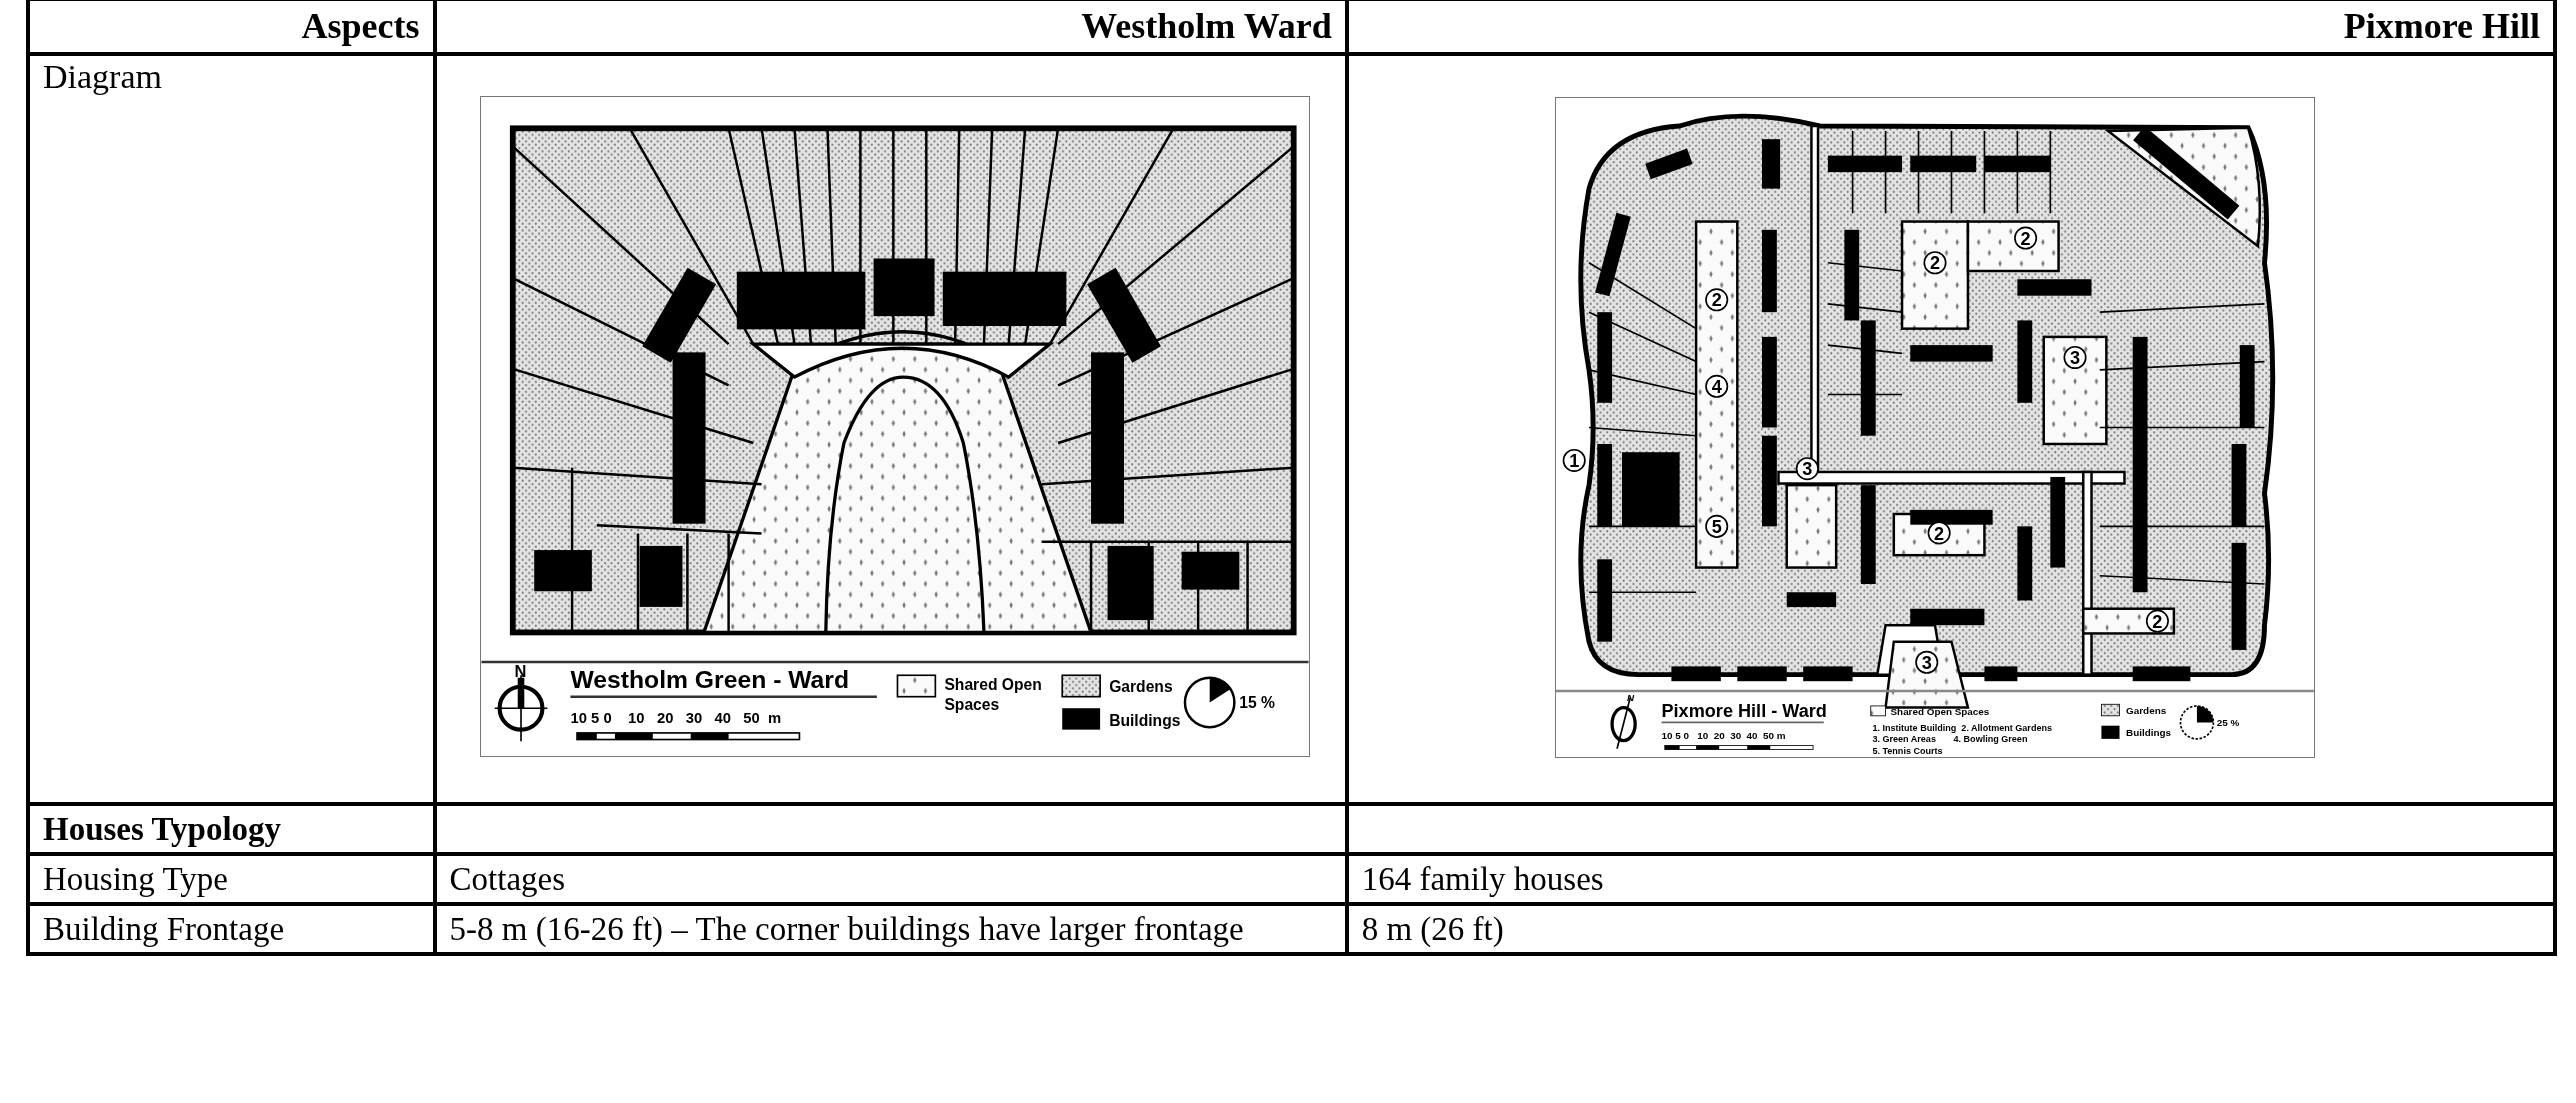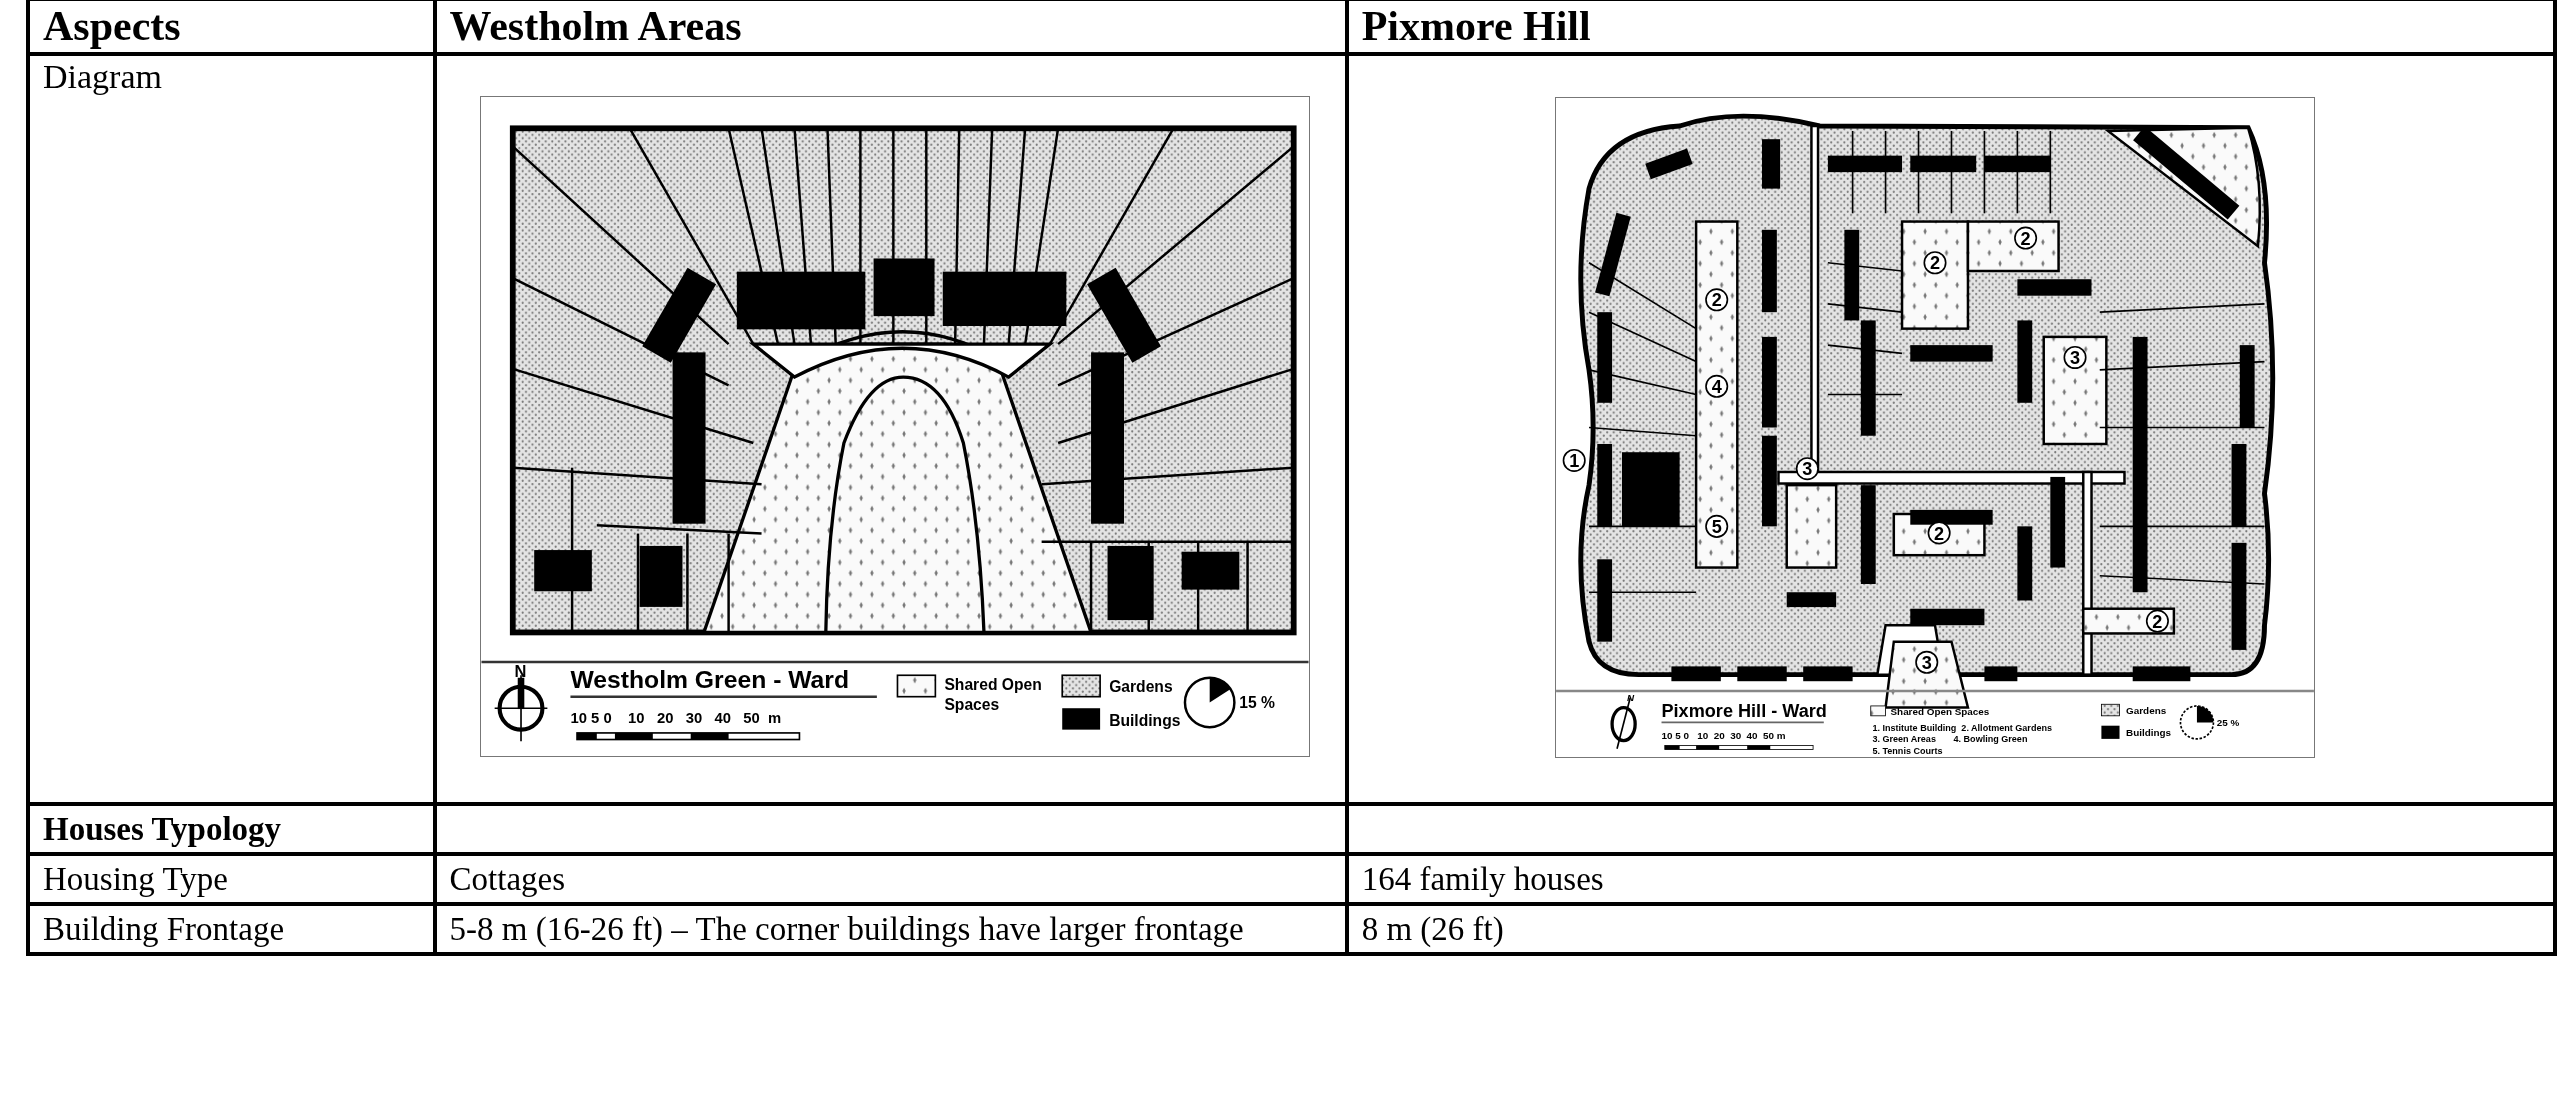--- a/index.html
+++ b/index.html
@@ -1,20 +1,20 @@
 <!DOCTYPE html>
 <html style="font-size:13px"><head>
 <meta charset="utf-8">
 <style>
   html, body { margin: 0; padding: 0; background: #ffffff; }
   body { width: 2576px; height: 1104px; overflow: hidden; position: relative;
          font-family: "Liberation Serif", "DejaVu Serif", serif; color: #000; }
   .tbl { position: absolute; left: 26px; top: -3.3px; width: 2531px; border-collapse: collapse; table-layout: fixed; }
   .tbl td, .tbl th { border: 4.1px solid #000; padding: 0 13px; vertical-align: top; overflow: hidden; }
-  .tbl th { font-weight: bold; font-size: 42px; text-align: left; height: 51px; line-height: 51px; }
+  .tbl th { font-weight: bold; font-size: 36px; text-align: right; height: 51px; line-height: 51px; }
   .c1 { width: 394px; } .c2 { width: 884px; } .c3 { width: 1171px; }
   .diag-row td { height: 746px; }
   .label { font-size: 34px; line-height: 41px; display: block; }
   .row td { height: 40px; font-size: 33px; line-height: 46px; margin-top: 6px; }
   .bold { font-weight: bold; }
   .fig { position: relative; border: 1.6px solid #777; background: #fff; }
   .fig1 { margin: 40px 0 0 30px; width: 828px; height: 659px; }
   .fig2 { margin: 41px 0 0 193px; width: 758px; height: 659px; }
   svg text { font-family: "Liberation Sans", "DejaVu Sans", sans-serif; }
 </style>
@@ -38,21 +38,21 @@
 
 <table class="tbl">
   <colgroup>
       <col class="c1">
       <col class="c2">
       <col class="c3">
     </colgroup>
   <tbody>
       <tr>
     <th>Aspects</th>
-    <th>Westholm Areas</th>
+    <th>Westholm Ward</th>
     <th>Pixmore Hill</th>
   </tr>
   <tr class="diag-row">
     <td>
           <span class="label">Diagram</span>
         </td>
     <td>
       <div class="fig fig1">
         <svg width="828" height="659" viewBox="0 0 1004 800">
 

